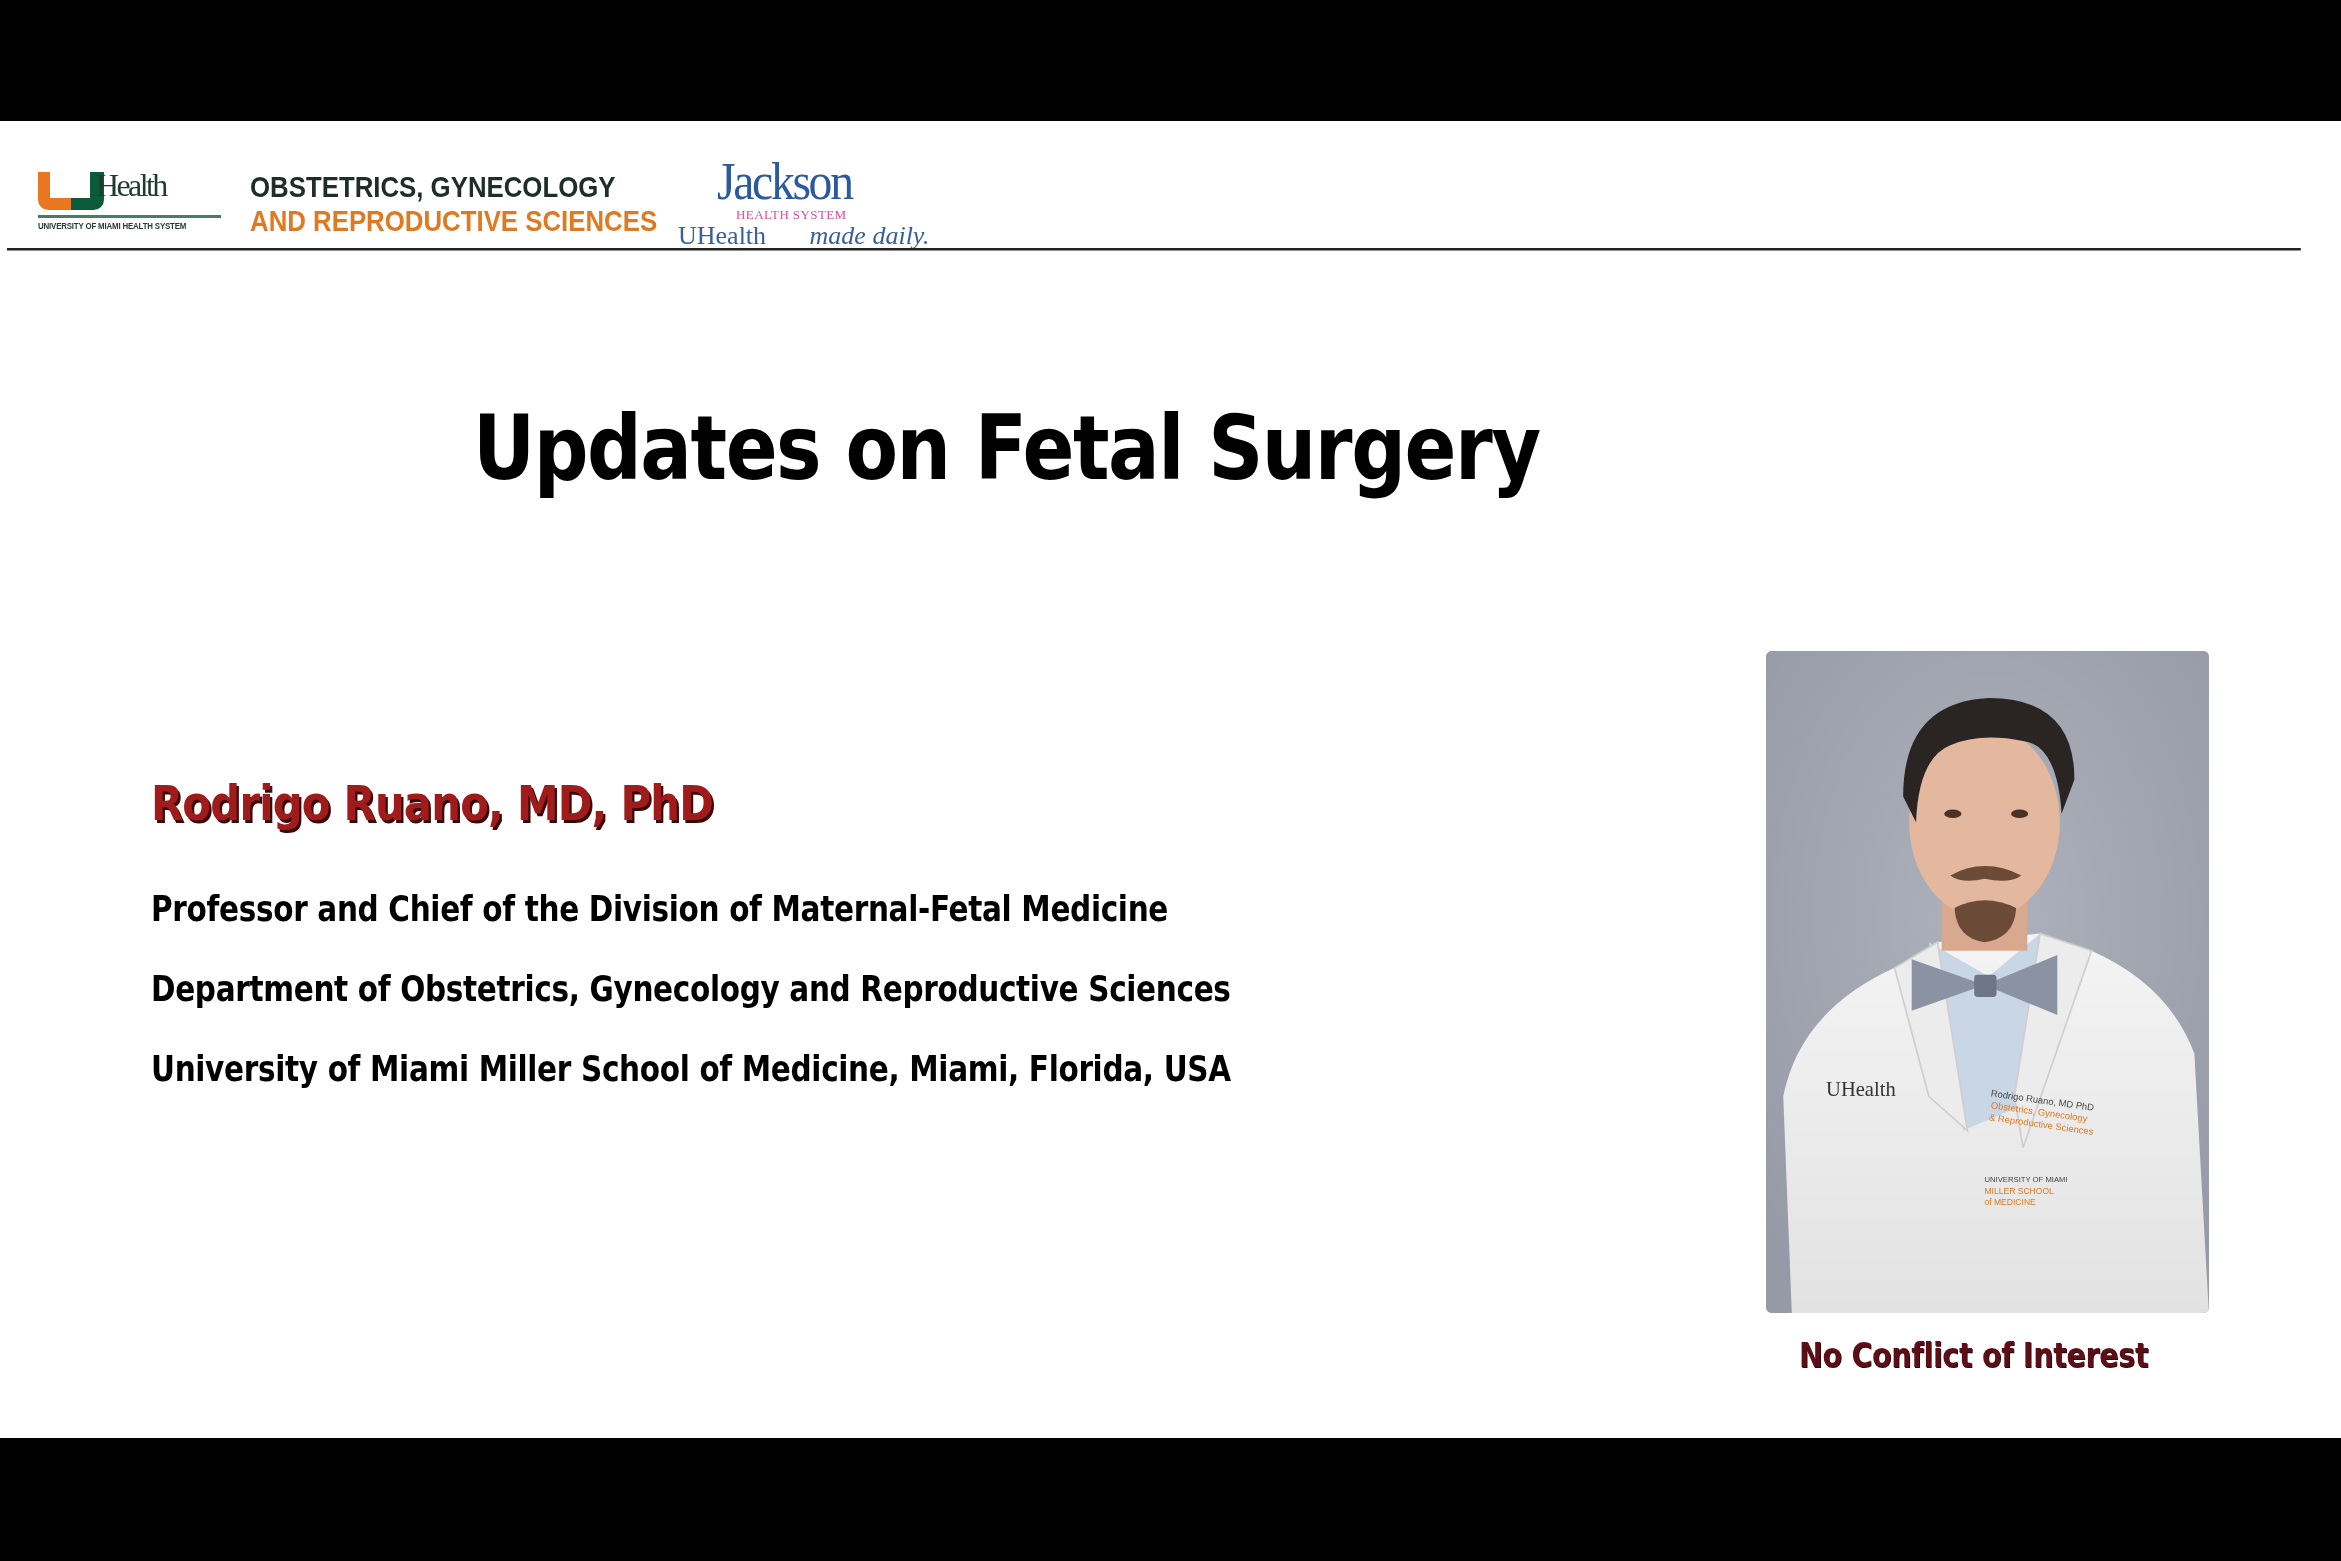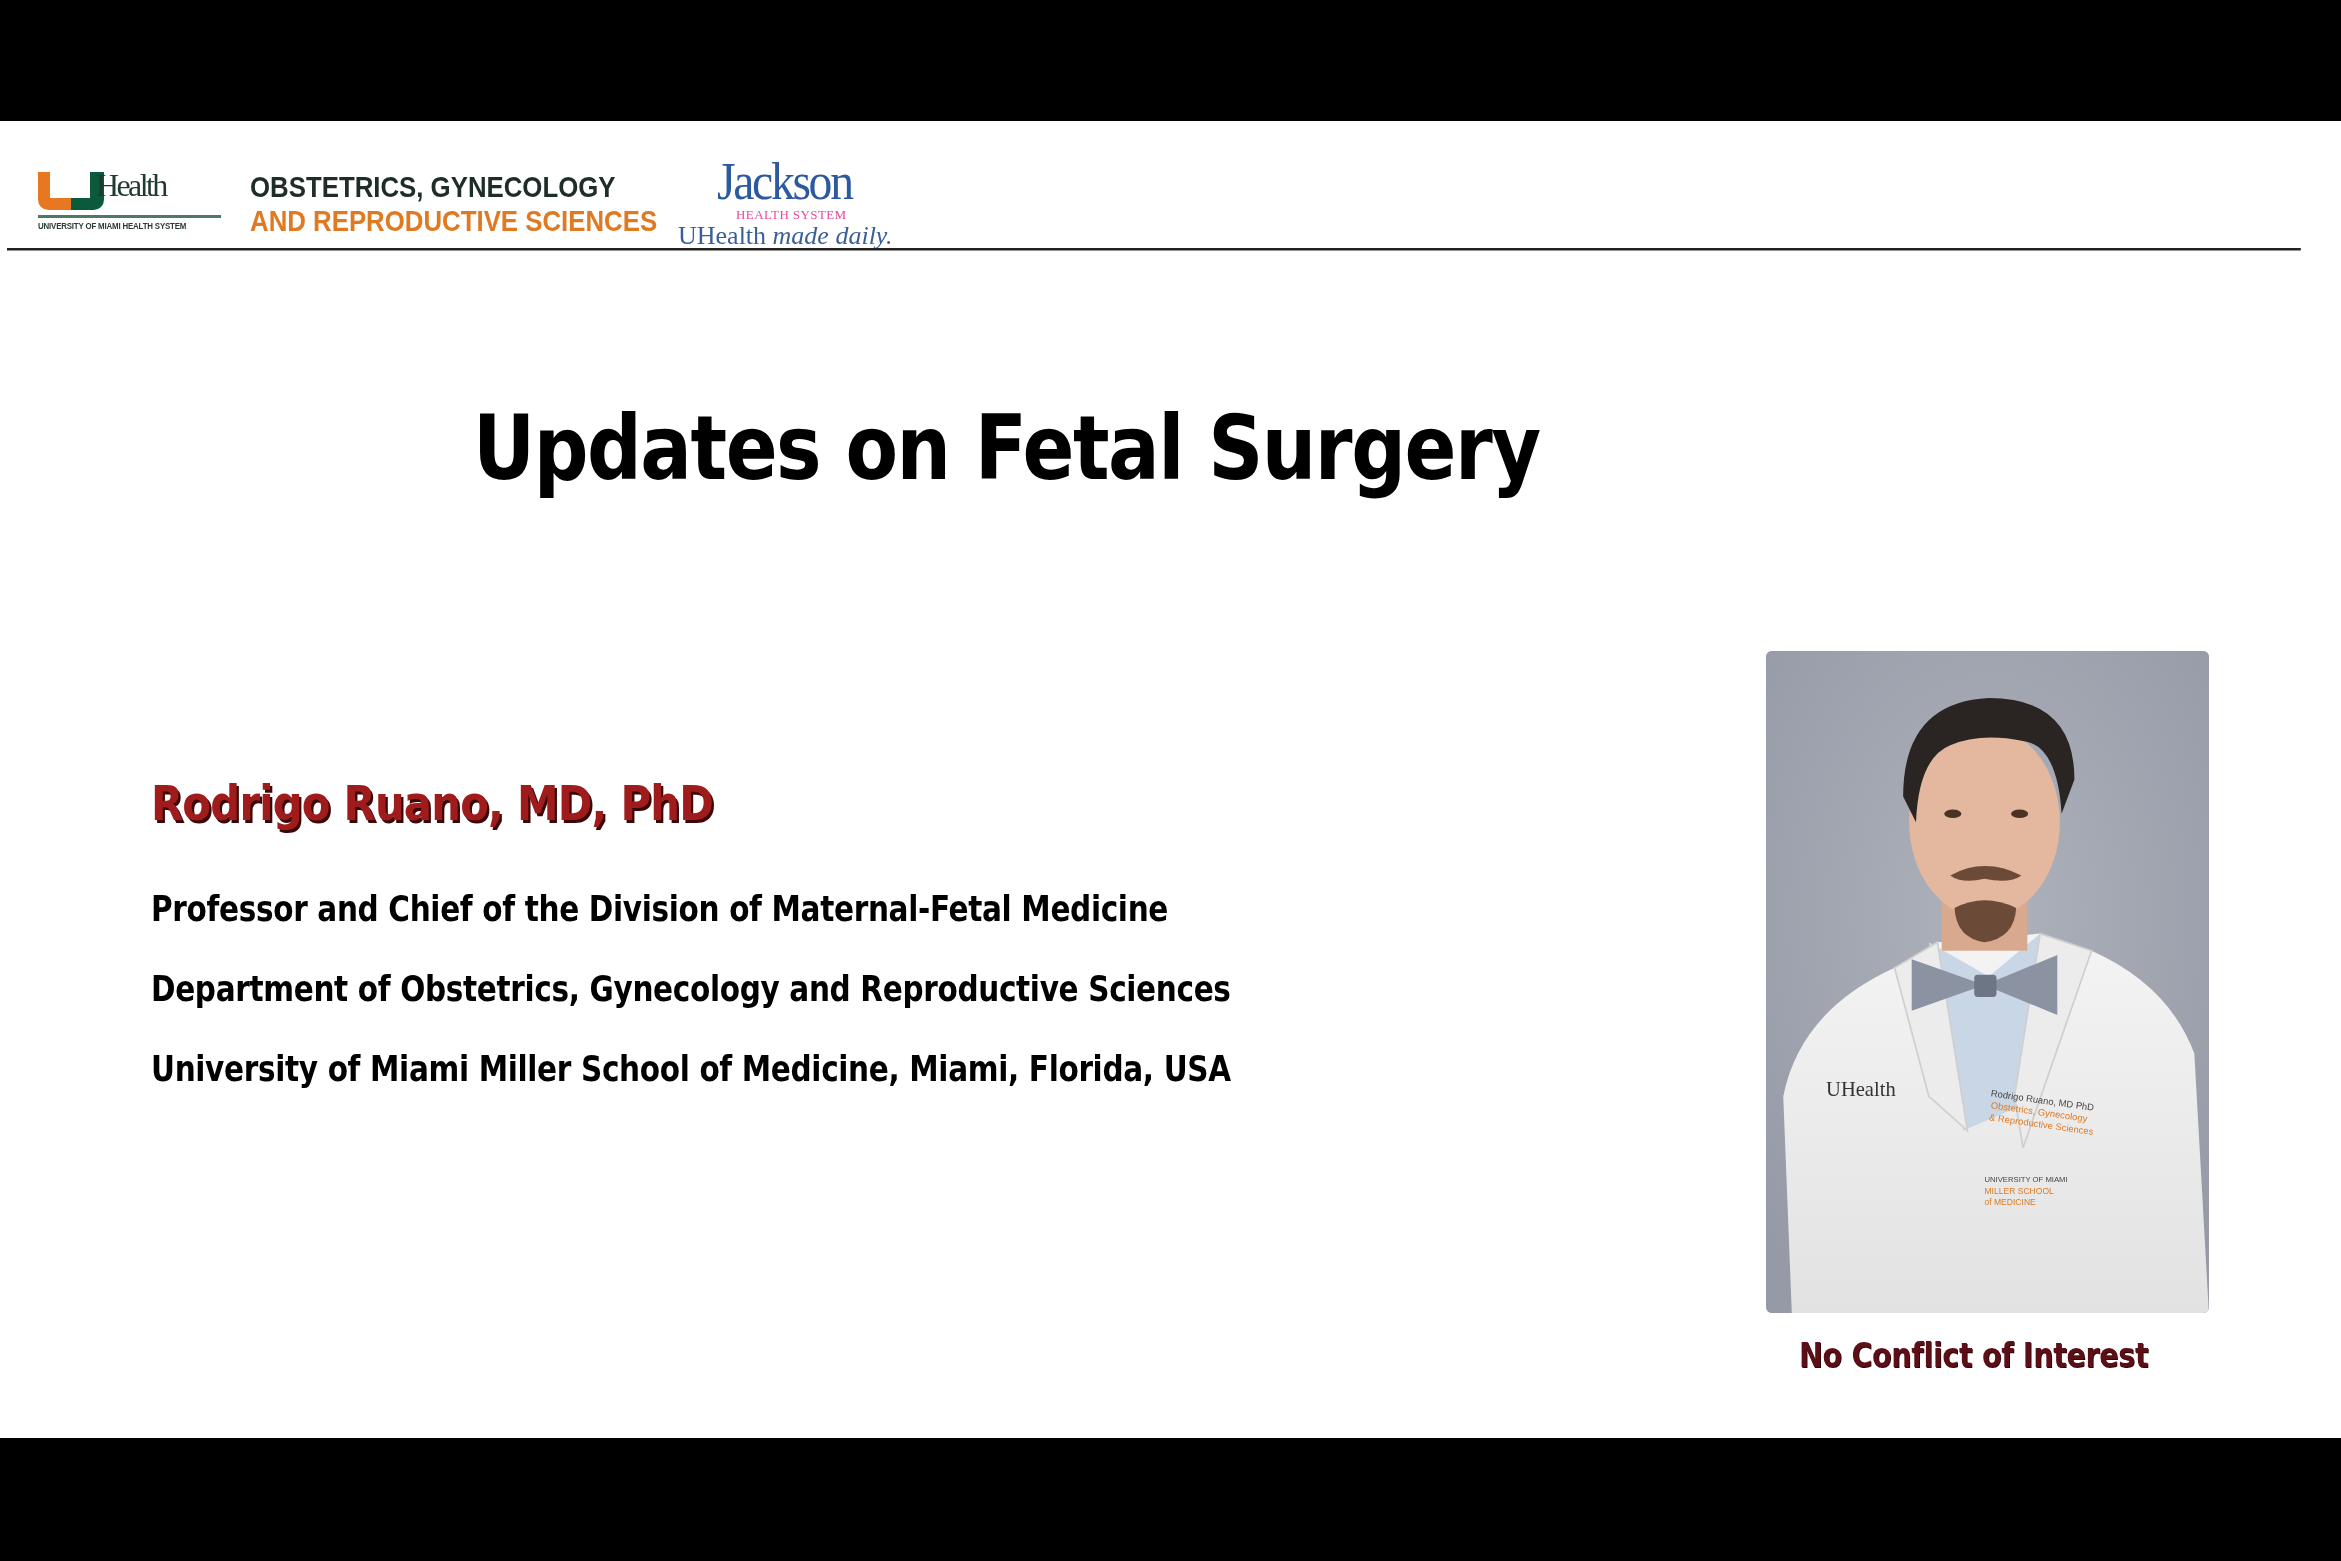--- a/index.html
+++ b/index.html
@@ -27,21 +27,21 @@
   .dept-l1 { color:#1e2d28; font-size:30px; display:block; white-space:nowrap; }
   .dept-l2 { color:#e07a22; font-size:30px; display:block; white-space:nowrap; }
 
   .jackson { position:absolute; left:678px; top:33px; width:231px; height:96px; }
   .jk-name { position:absolute; left:39px; top:0; font-family:"Liberation Serif", serif; font-size:53px; color:#2d5a9e;
              letter-spacing:-2.6px; line-height:55px; transform:scaleX(0.9); transform-origin:left; }
   .jk-sys { position:absolute; left:58px; top:53px; font-family:"Liberation Serif", serif; font-size:13px; color:#ec4899;
             letter-spacing:0.4px; white-space:nowrap; }
   .jk-tag { position:absolute; left:0; top:67px; font-family:"Liberation Serif", serif; font-size:26px; color:#3a5f98;
             white-space:nowrap; line-height:29px; }
-  .jk-tag em { font-style:italic; }
+  .jk-tag em { font-style:italic;margin-left:37px; }
 
   .header-rule { position:absolute; left:6.8px; top:127px; width:2294px; height:2.6px; background:#222;
                  clip-path: polygon(0 0, 100% 0, 100% 100%, 0 100%); }
 
   
   .title { position:absolute; left:473px; top:272px; font-family:"DejaVu Sans", sans-serif; font-weight:bold;
            font-size:89px; color:#000; white-space:nowrap; letter-spacing:-1.7px; line-height:111px;
            transform:scaleX(0.86); transform-origin:left; }
 
   

